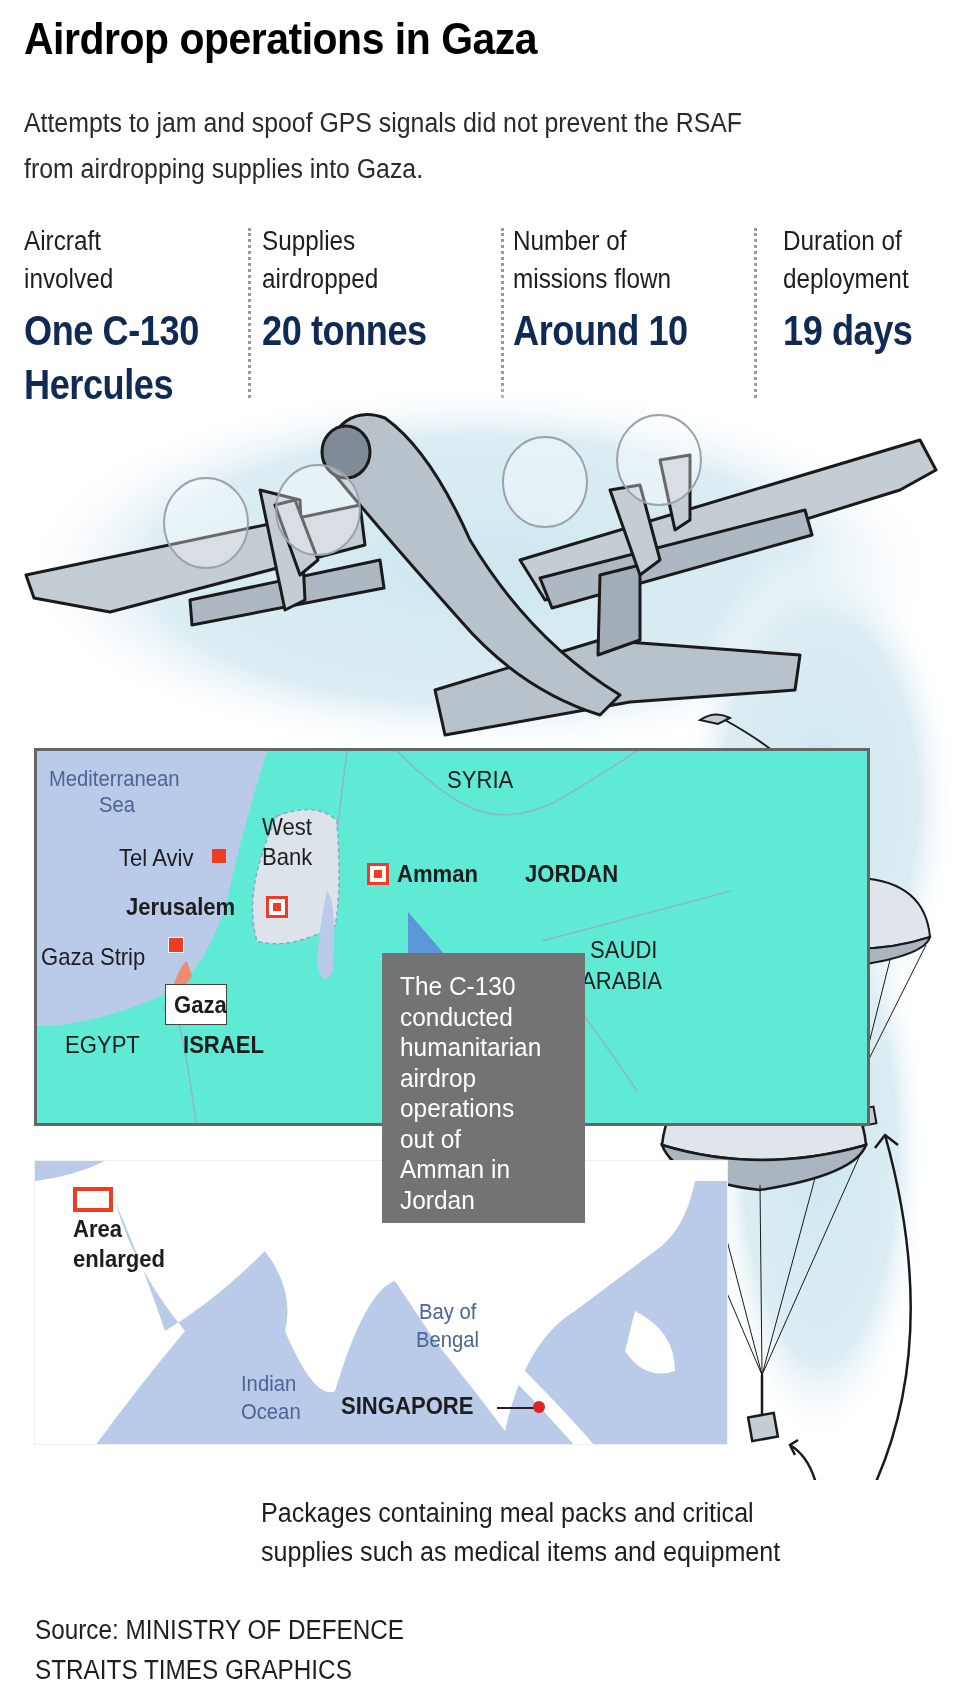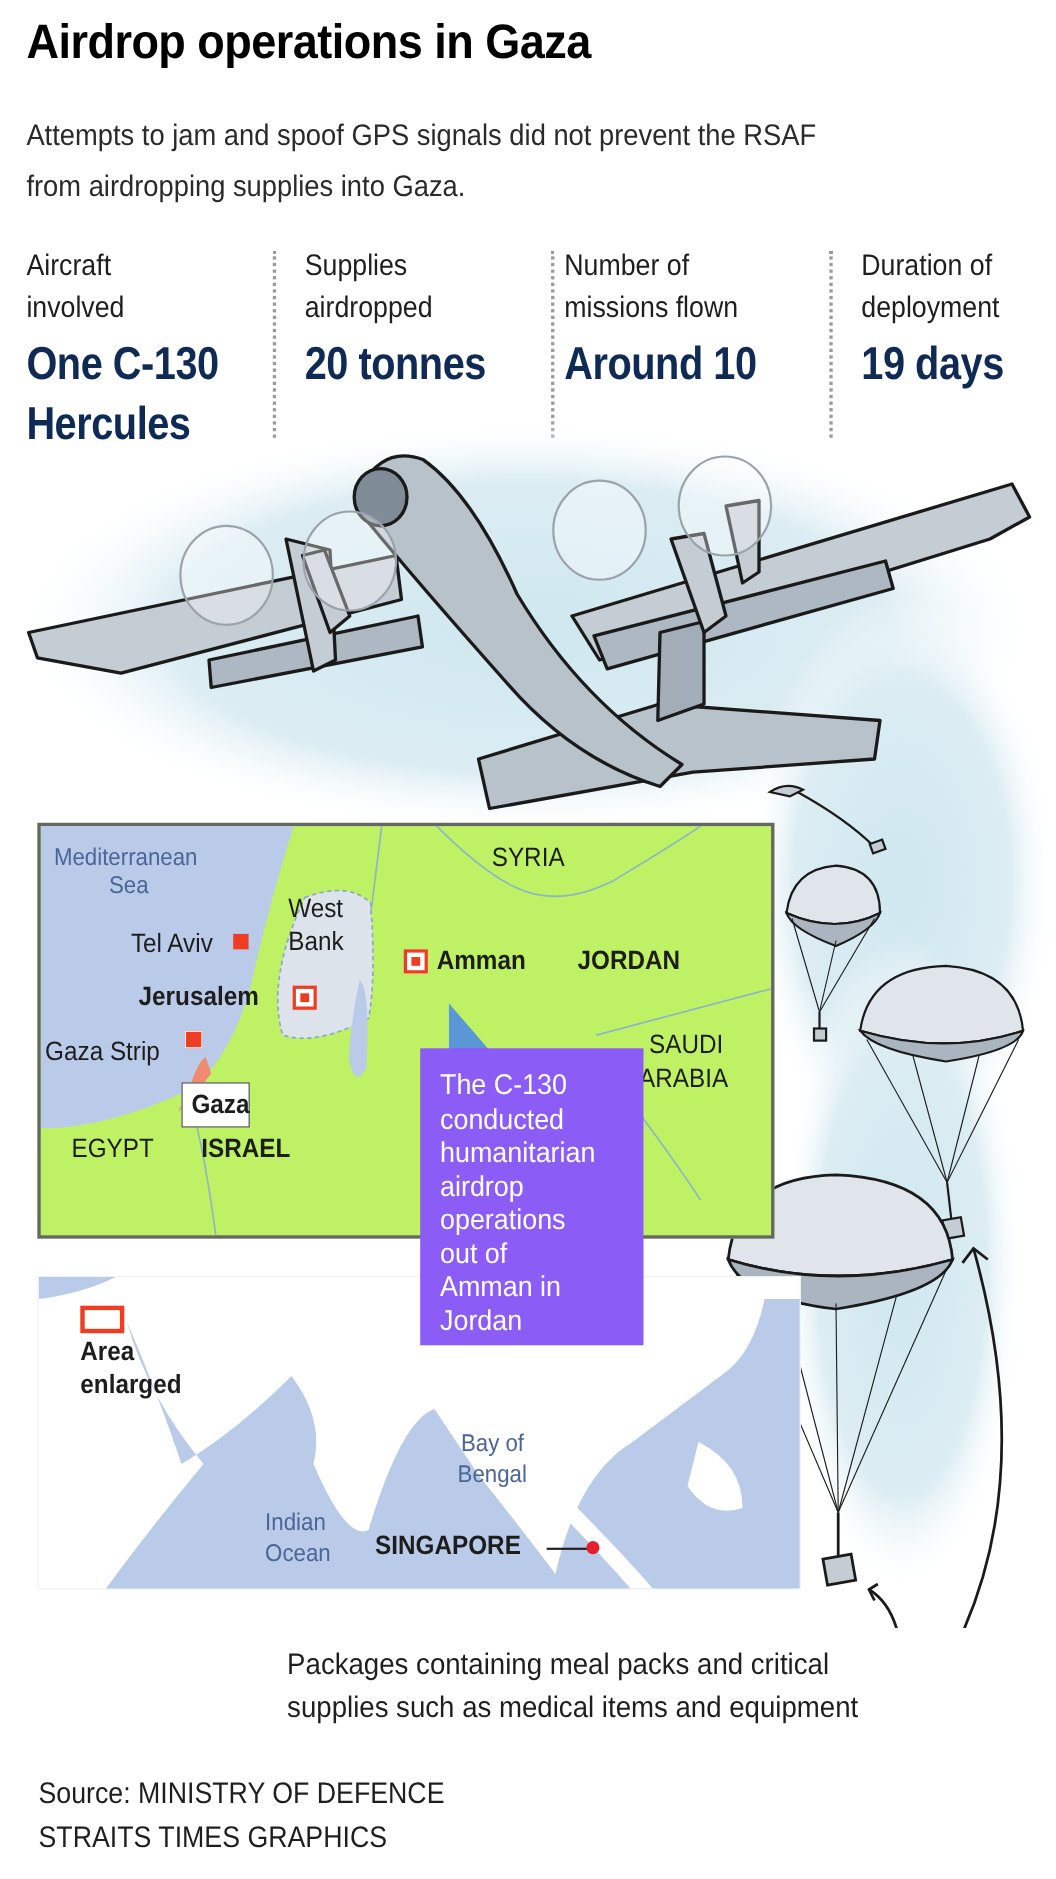--- a/index.html
+++ b/index.html
@@ -10,29 +10,29 @@
   .title { left: 24px; top: 14px; font-size: 44px; font-weight: bold; letter-spacing: -0.5px; color: #000; font-family: "Liberation Sans", sans-serif; transform: scaleX(0.93); transform-origin: left; white-space: nowrap; }
   .subtitle { left: 24px; top: 100px; width: 900px; font-size: 27px; line-height: 46px; color: #2a2a2a; transform: scaleX(0.92); transform-origin: left; }
 
   .stat { top: 222px; width: 220px; }
   .stat-label { font-size: 27px; line-height: 38px; color: #1e1e1e; transform: scaleX(0.9); transform-origin: left; white-space: nowrap; }
   .stat-value { font-size: 42px; line-height: 54px; font-weight: bold; color: #102a56; margin-top: 6px; transform: scaleX(0.86); transform-origin: left; white-space: nowrap; letter-spacing: -0.5px; }
   .divider { top: 228px; width: 0; height: 170px; border-left: 3px dotted #9a9a9a; }
 
   .sky { left: 0; top: 380px; width: 960px; height: 1100px; }
 
-  .map1 { left: 34px; top: 748px; width: 670px; height: 378px; border: 3px solid #666; background: #bef264; overflow: hidden; }
+  .map1 { left: 34px; top: 748px; width: 836px; height: 378px; border: 3px solid #666; background: #5eead4; overflow: hidden; }
   .map2 { left: 34px; top: 1160px; width: 694px; height: 285px; background: #fff; overflow: hidden; border: 1px solid #eef0f4; }
 
   .maplabel { position: absolute; font-size: 24px; white-space: nowrap; transform: scaleX(0.92); transform-origin: left; }
   .sea { color: #4a6596; }
   .country { color: #1d1d1d; }
   .bold { font-weight: bold; }
 
-  .callout { left: 382px; top: 953px; width: 203px; height: 270px; background: #8b5cf6; color: #fff; padding: 18px 14px 10px 18px; font-size: 26px; line-height: 30.5px; }
+  .callout { left: 382px; top: 953px; width: 203px; height: 270px; background: #737373; color: #fff; padding: 18px 14px 10px 18px; font-size: 26px; line-height: 30.5px; }
   .callout span { display: block; transform: scaleX(0.94); transform-origin: left; white-space: nowrap; }
 
   .caption { left: 261px; top: 1494px; font-size: 27px; line-height: 39px; color: #1e1e1e; transform: scaleX(0.93); transform-origin: left; white-space: nowrap; }
   .source { left: 35px; top: 1610px; font-size: 27px; line-height: 40px; color: #1e1e1e; transform: scaleX(0.9); transform-origin: left; white-space: nowrap; }
 </style>
 </head>
 <body>
 
 <div class="abs title">Airdrop operations in Gaza</div>
 <div class="abs subtitle">
@@ -44,21 +44,21 @@
   <div class="stat-label">
       <div>Aircraft</div>
       <div>involved</div>
     </div>
   <div class="stat-value">
       <div>One C-130</div>
       <div>Hercules</div>
     </div>
 </div>
 <div class="abs divider" style="left:248px"></div>
-<div class="abs stat" style="left:277px">
+<div class="abs stat" style="left:262px">
   <div class="stat-label">
       <div>Supplies</div>
       <div>airdropped</div>
     </div>
   <div class="stat-value">
       <div>20 tonnes</div>
     </div>
 </div>
 <div class="abs divider" style="left:501px"></div>
 <div class="abs stat" style="left:513px">

